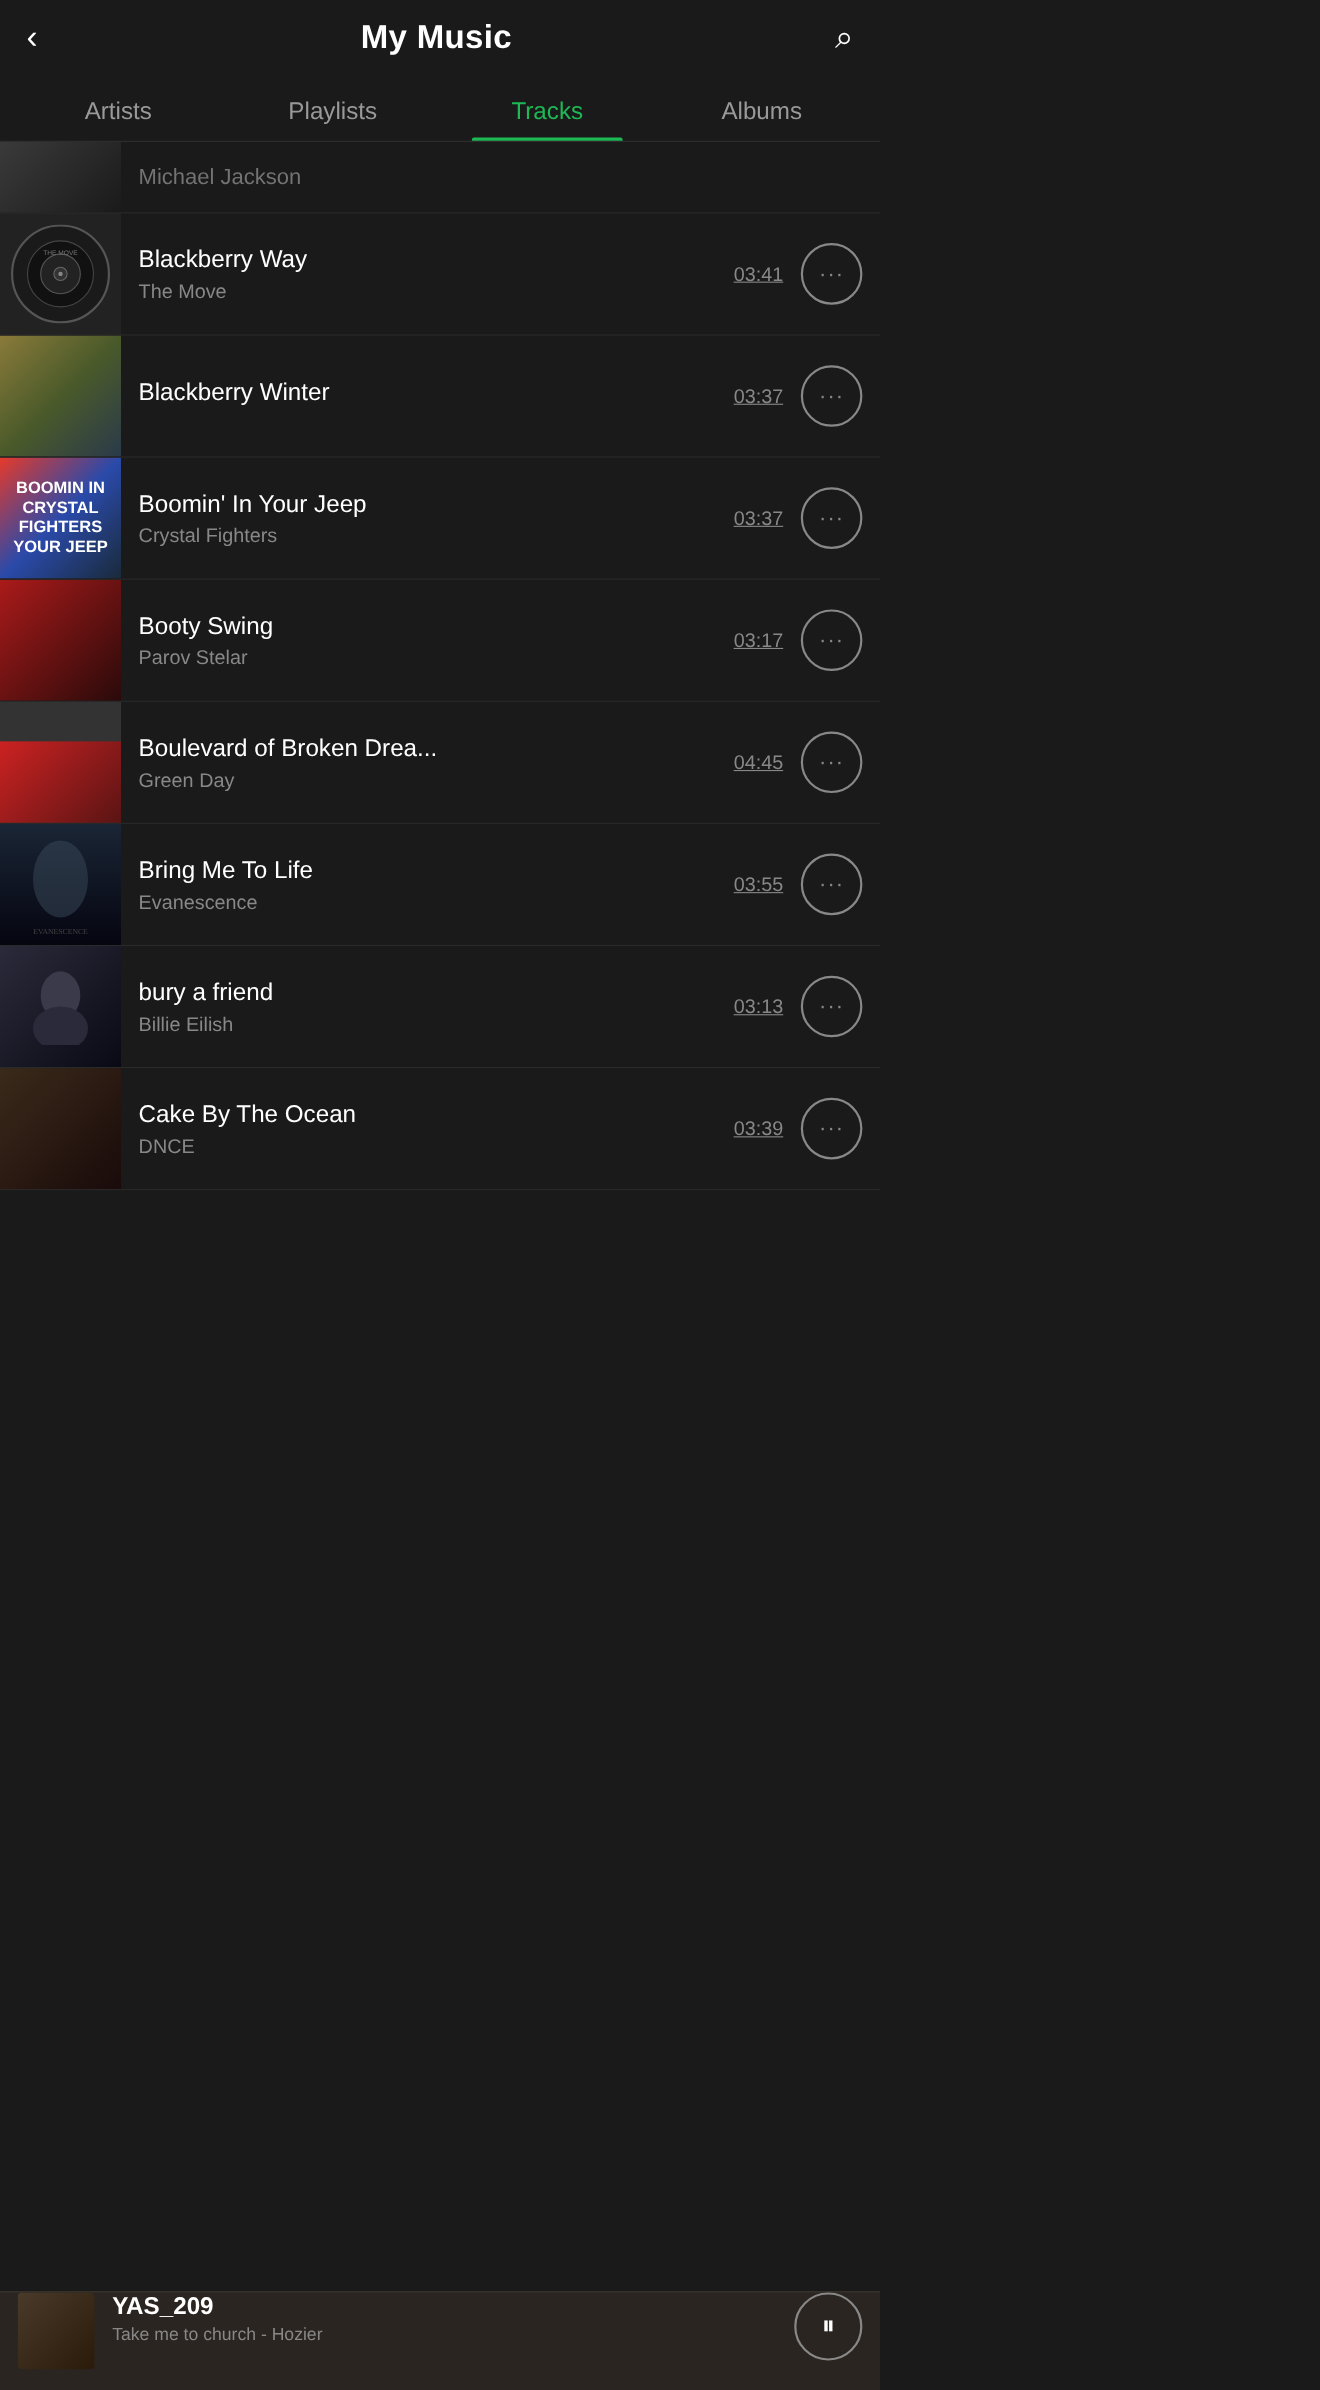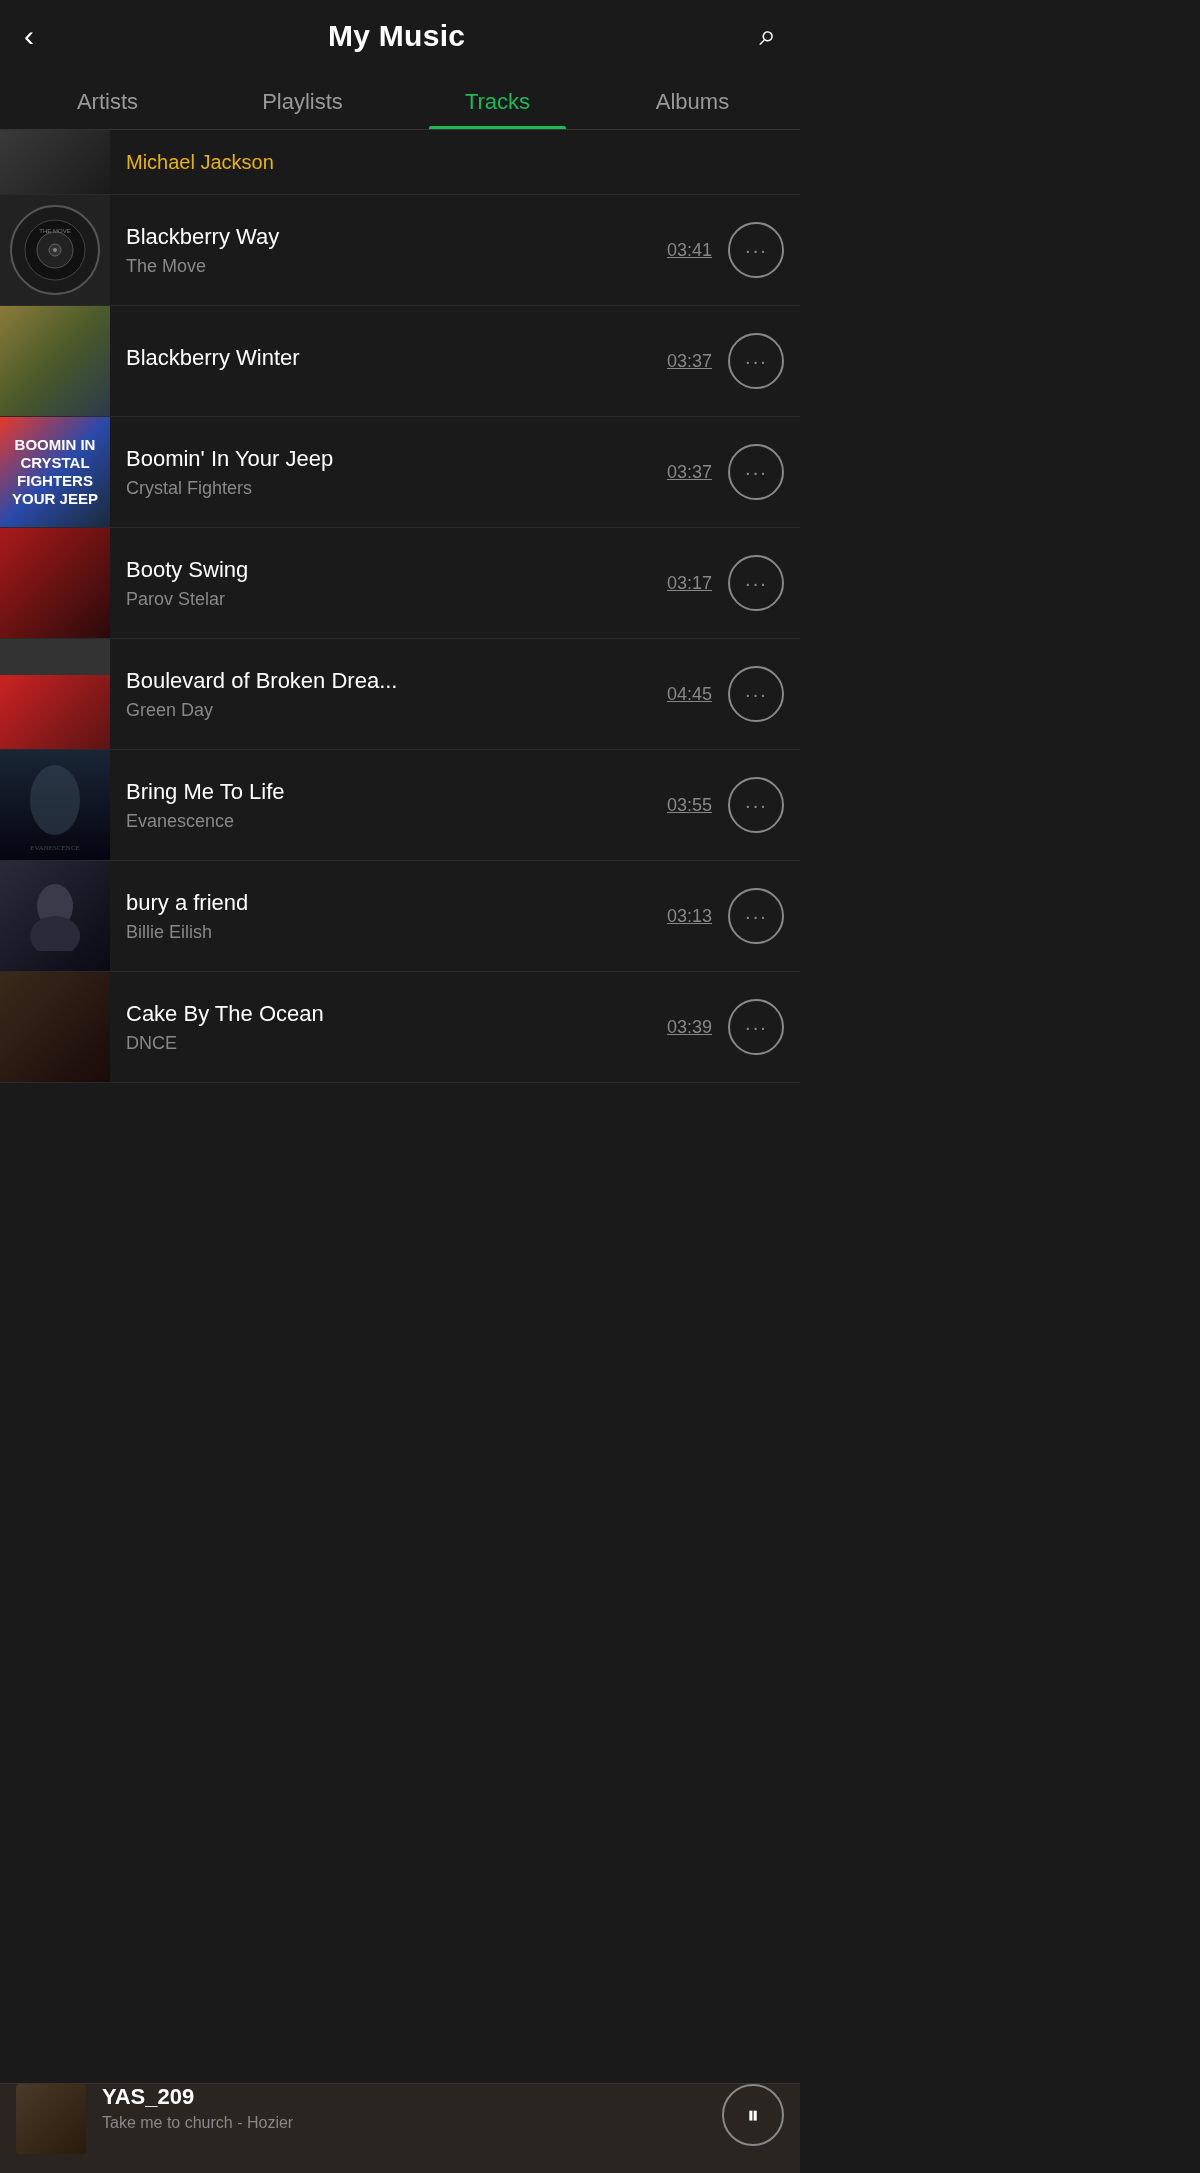--- a/index.html
+++ b/index.html
@@ -165,21 +165,21 @@
       height: 65px;
       flex-shrink: 0;
       overflow: hidden;
     }
     .track-info-partial {
       flex: 1;
       padding: 0 16px;
     }
     .track-name-partial {
       font-size: 20px;
-      color: #eab308;
+      color: #737373;
     }
 
     
     .now-playing {
       position: fixed;
       bottom: 0;
       left: 0;
       width: 800px;
       height: 90px;
       background: #2a2520;

